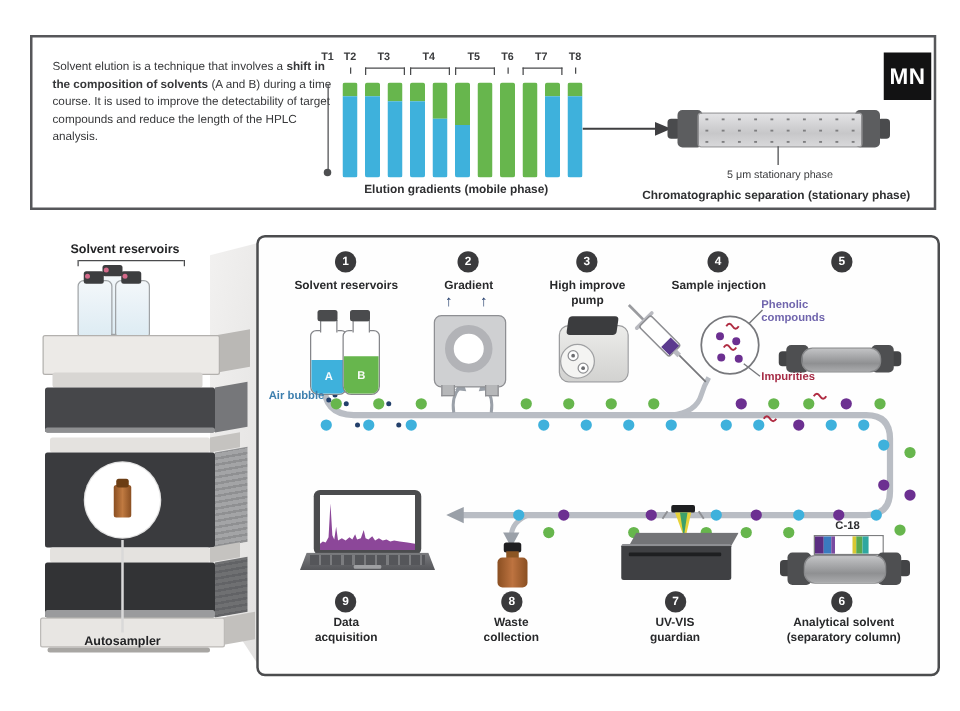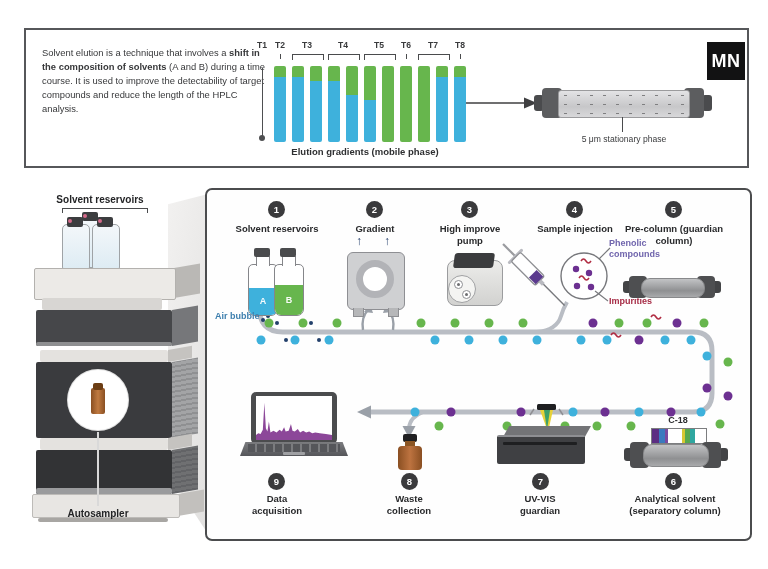--- a/index.html
+++ b/index.html
@@ -183,20 +183,21 @@
       <line x1="0" y1="7" x2="58" y2="7" stroke="#3f3f41" stroke-width="1.6"></line>
       <polygon points="58,1.5 71,7 58,12.5" fill="#3f3f41"></polygon>
     </svg>
     <div id="col-nubL" class="abs"></div>
     <div id="col-nubR" class="abs"></div>
     <div id="col-capL" class="abs"></div>
     <div id="col-capR" class="abs"></div>
     <div id="col-body" class="abs"></div>
     <div id="col-line" class="abs"></div>
     <div id="col-label" class="abs">5 μm stationary phase</div>
+    <div id="sep-caption" class="abs">Chromatographic separation (stationary phase)</div>
     <div id="mn-logo" class="abs">MN</div>
   </div>
 
   <div id="wedge" class="abs"></div>
 
   <div id="instrument" class="abs">
     <div id="inst-top-label" class="abs">Solvent reservoirs</div>
     <div id="inst-bracket" class="abs"></div>
 
     <div class="bottle-s" style="left:50px;top:26px;width:24px;height:48px"></div>
@@ -384,21 +385,20 @@
     <div id="pump-head" class="abs"></div>
     <div class="knob" style="left:247px;top:90px"></div>
     <div class="knob" style="left:255px;top:100px"></div>
 
     <div class="numcircle" style="left:359px;top:11px">4</div>
     <div class="slabel" style="left:323px;top:33px;width:90px">Sample injection</div>
     <div id="phenolic-label" class="abs">Phenolic compounds</div>
     <div id="impurities-label" class="abs">Impurities</div>
 
     <div class="numcircle" style="left:458px;top:11px">5</div>
-    <div class="slabel" style="left:417px;top:33px;width:100px">Pre-column (guardian column)</div>
     <div class="colnub" style="left:416px;top:91px;width:9px;height:12px"></div>
     <div class="colnub" style="left:505px;top:91px;width:9px;height:12px"></div>
     <div class="colcap" style="left:422px;top:86px;width:18px;height:22px"></div>
     <div class="colcap" style="left:490px;top:86px;width:18px;height:22px"></div>
     <div class="colbody" style="left:434px;top:88px;width:62px;height:18px"></div>
 
     <div id="air-label" class="abs">Air bubble</div>
 
     <div id="lap-screen" class="abs"></div>
     <div id="lap-inner" class="abs">

